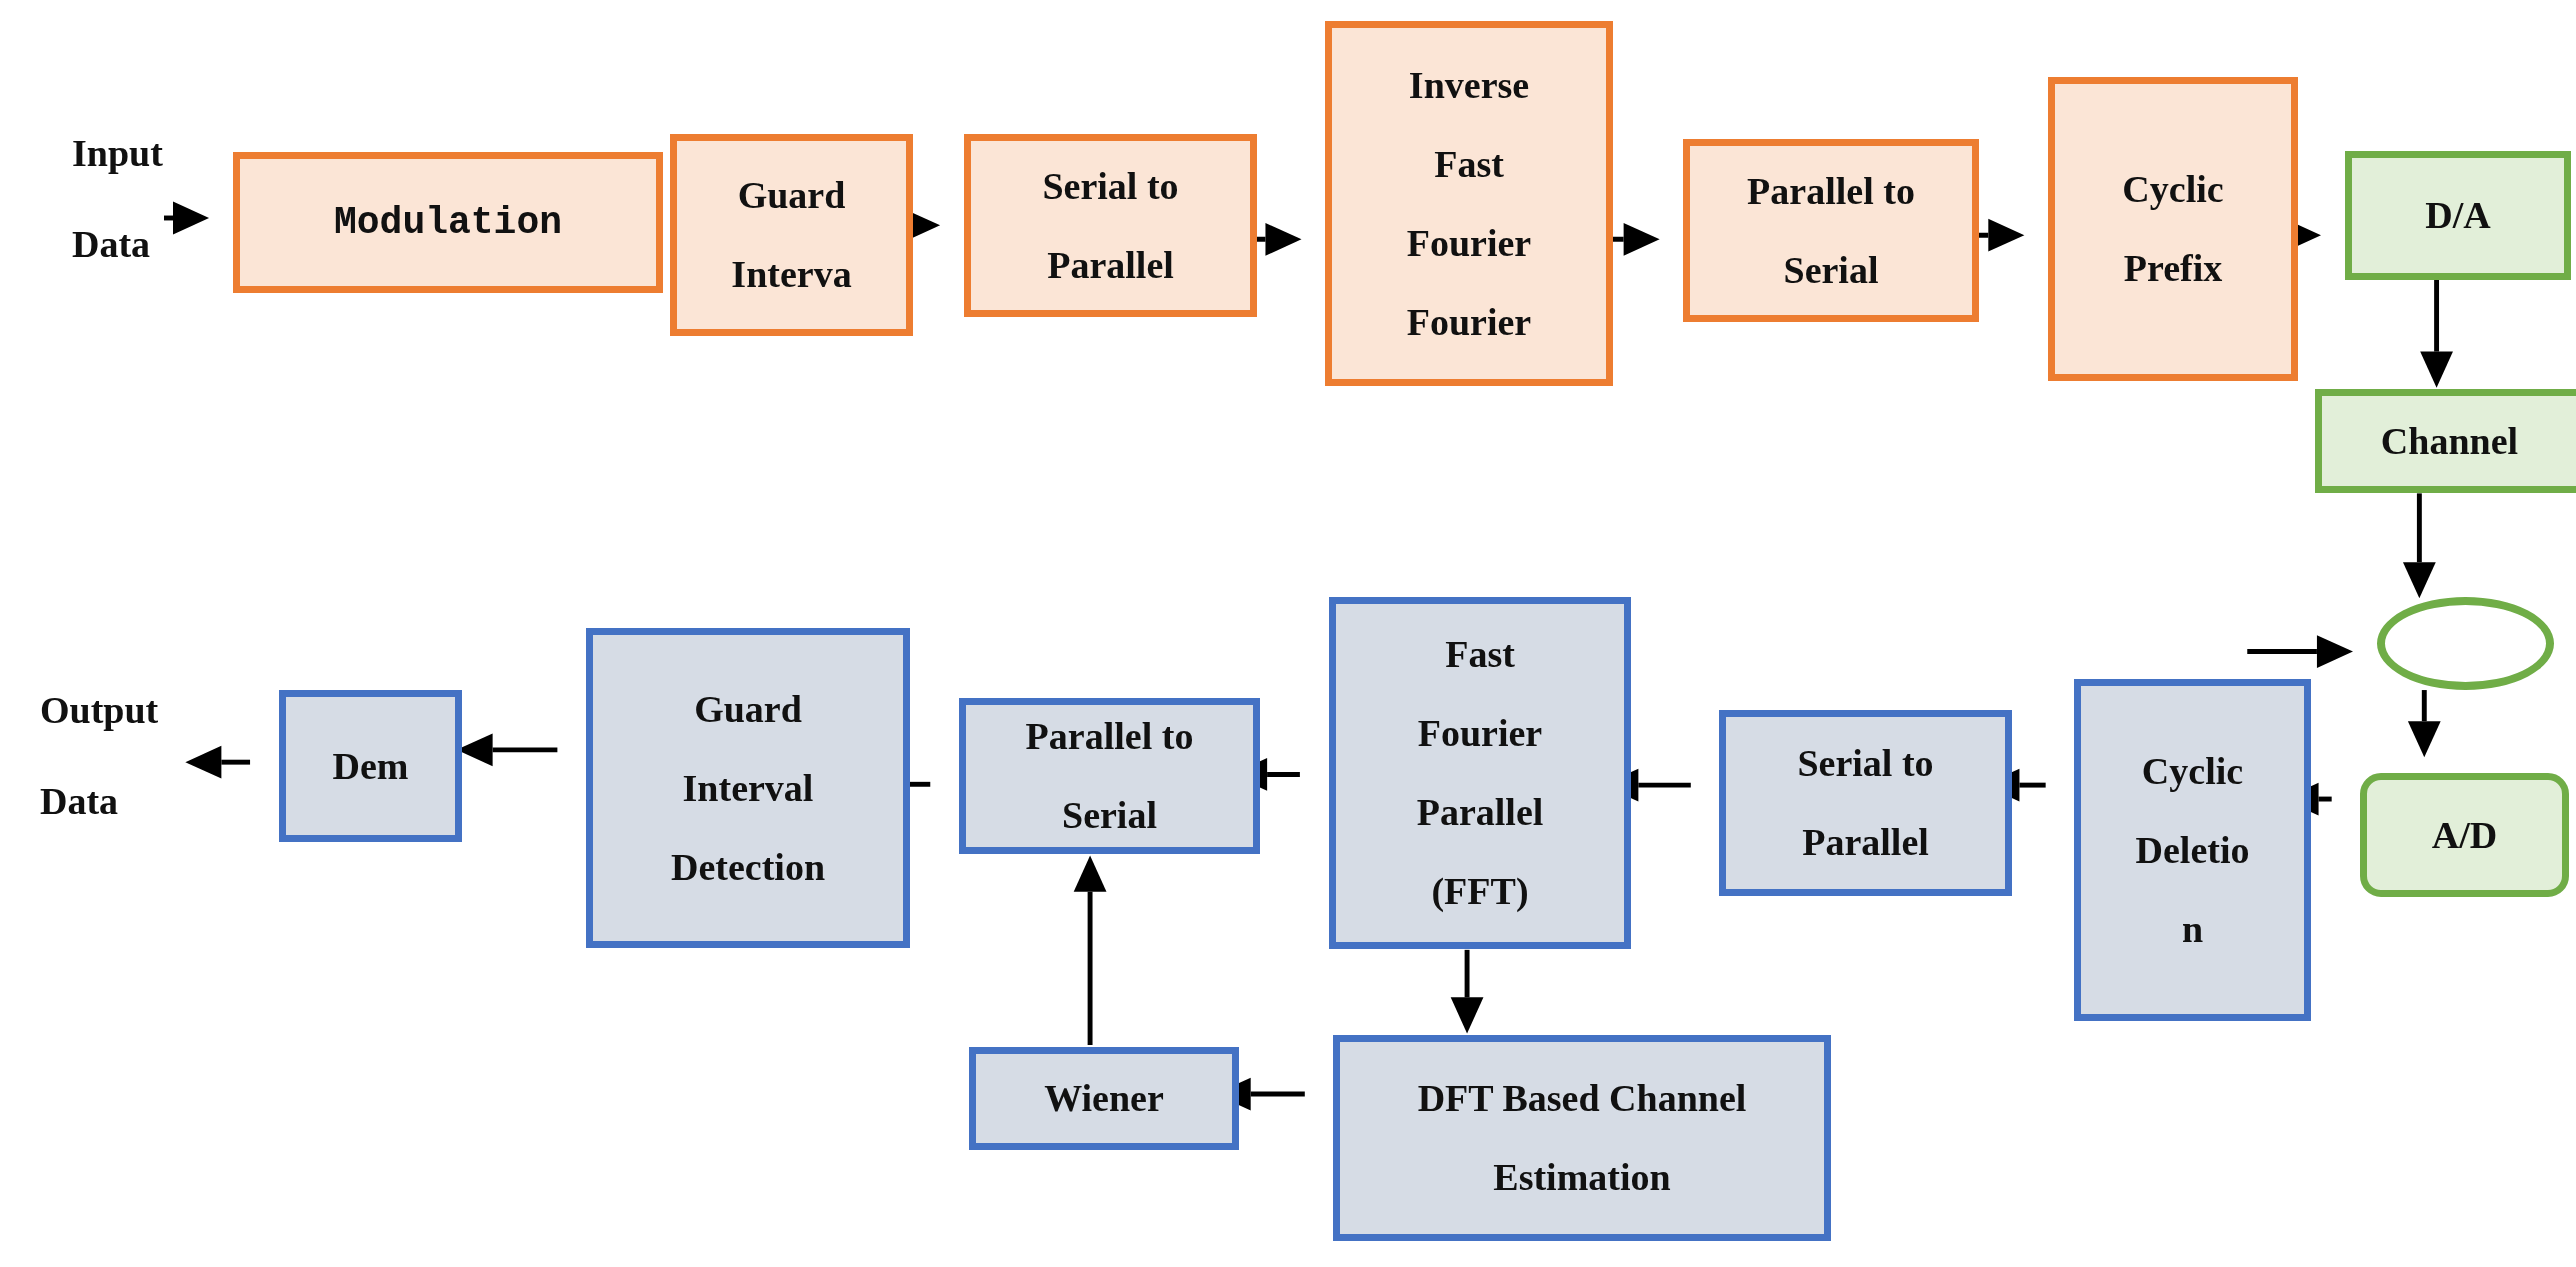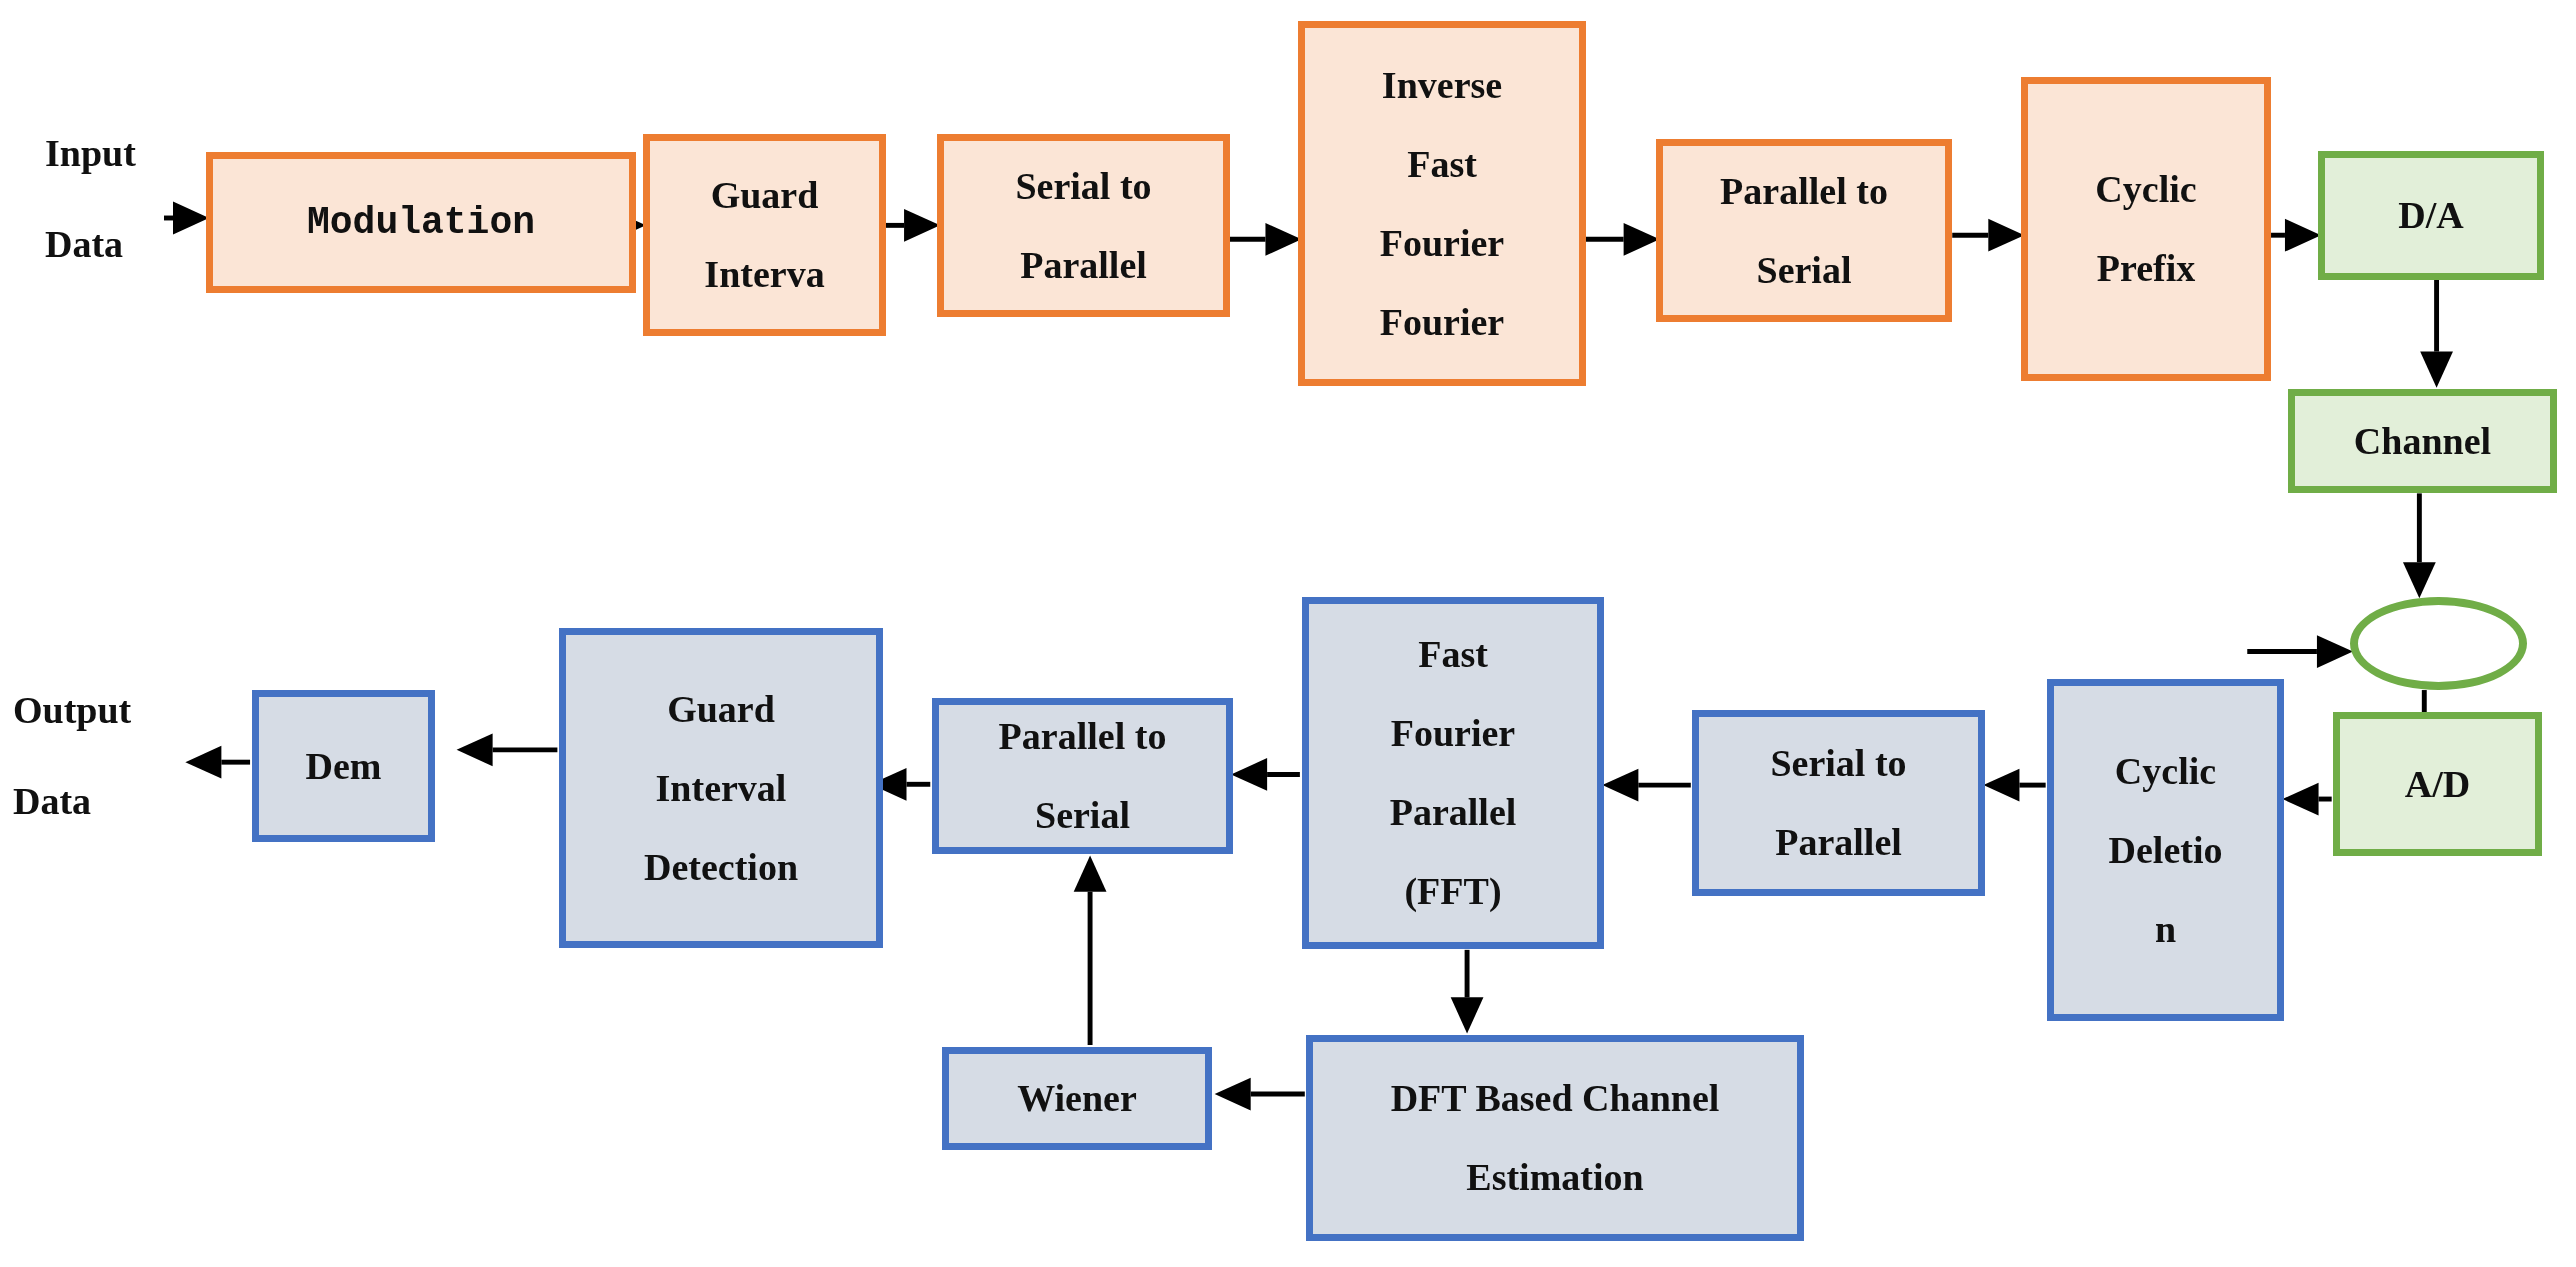--- a/index.html
+++ b/index.html
@@ -35,20 +35,21 @@
   .node {
     position: absolute;
     box-sizing: border-box;
     display: flex;
     flex-direction: column;
     justify-content: center;
     align-items: center;
     text-align: center;
     font-weight: bold;
     color: #111111;
+    margin-left: 27px;
   }
   .node .line {
     display: block;
     font-size: 38px;
     line-height: 79px;
     white-space: nowrap;
   }
   .node.tx {
     background: var(--tx-fill, #FBE5D6);
     border: 7.4px solid var(--tx-border, #ED7D31);
@@ -194,21 +195,21 @@
         <span class="line">Cyclic</span>
         <span class="line">Prefix</span>
       </div>
       <div class="node channel" style="left: 2318px; top: 151px; width: 226px; height: 129px;">
         <span class="line">D/A</span>
       </div>
       <div class="node channel" style="left: 2288px; top: 389px; width: 269px; height: 104px;">
         <span class="line">Channel</span>
       </div>
       <div class="node sum" style="left: 2350px; top: 597px; width: 177px; height: 93px;"></div>
-      <div class="node channel" style="left: 2333px; top: 712px; width: 209px; height: 144px;">
+      <div class="node channel" style="left: 2333px; top: 773px; width: 209px; height: 124px; border-radius: 21px;">
         <span class="line">A/D</span>
       </div>
       <div class="node rx" style="left: 2047px; top: 679px; width: 237px; height: 342px;">
         <span class="line">Cyclic</span>
         <span class="line">Deletio</span>
         <span class="line">n</span>
       </div>
       <div class="node rx" style="left: 1692px; top: 710px; width: 293px; height: 186px;">
         <span class="line">Serial to</span>
         <span class="line">Parallel</span>

